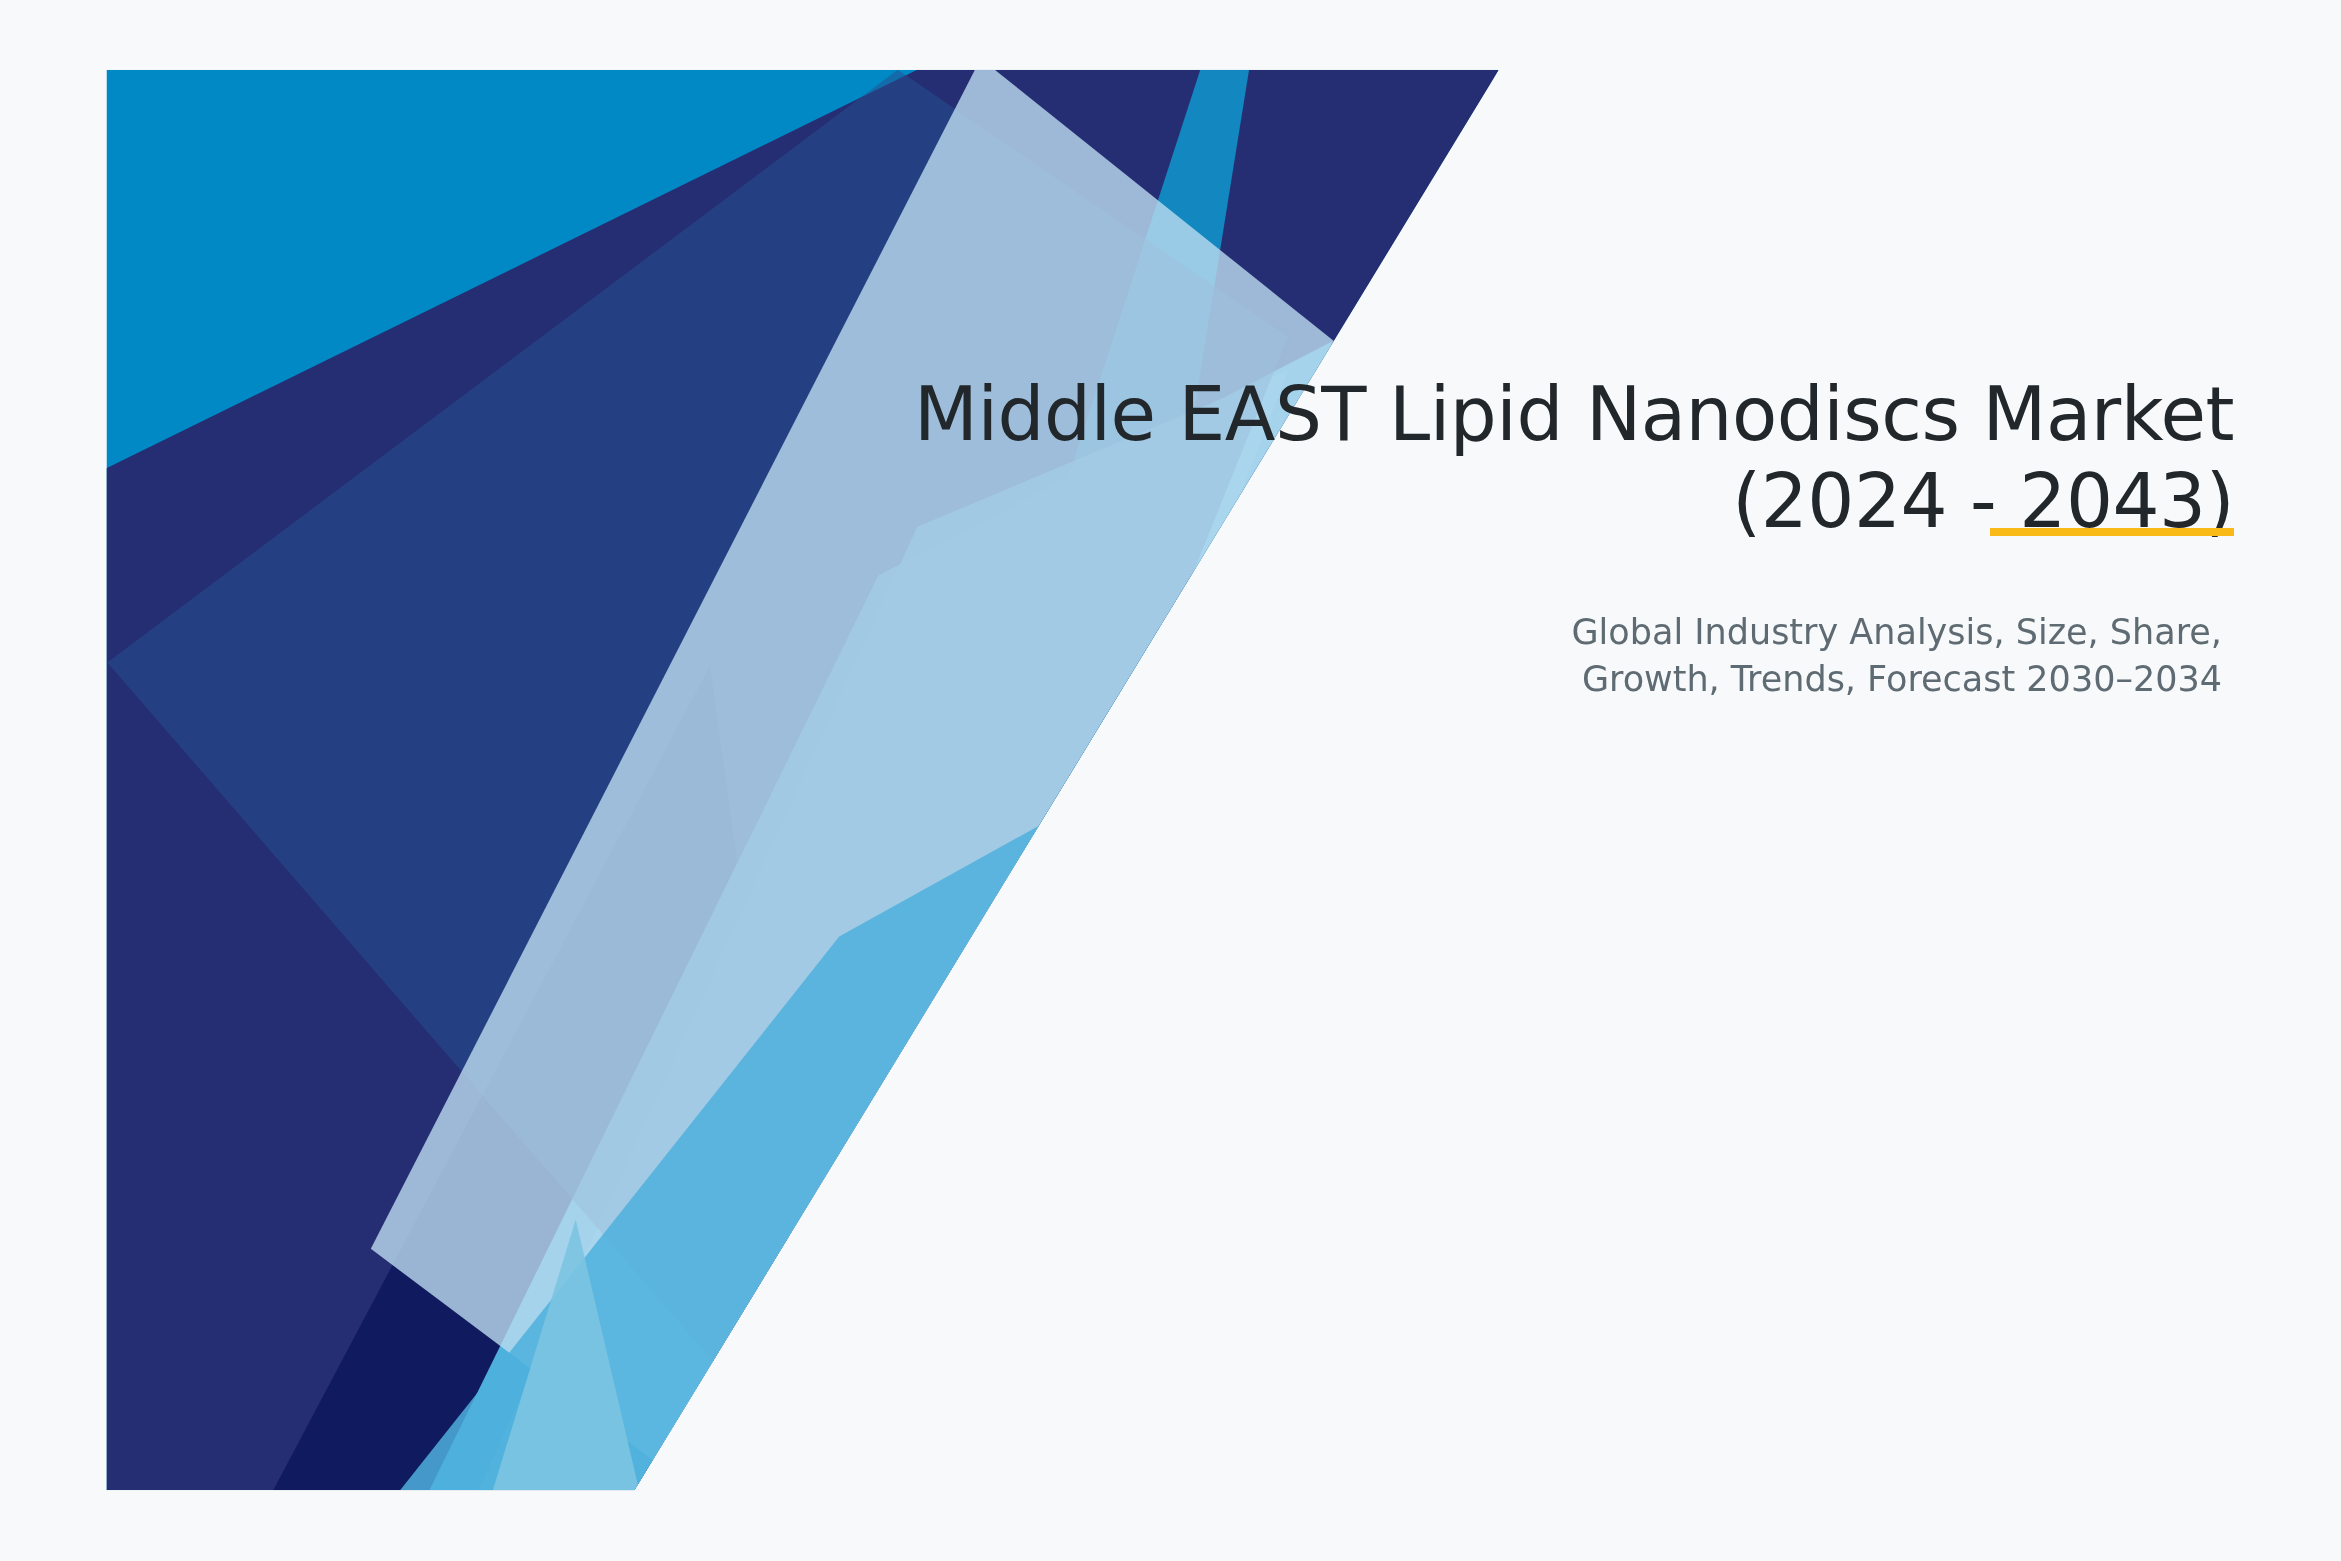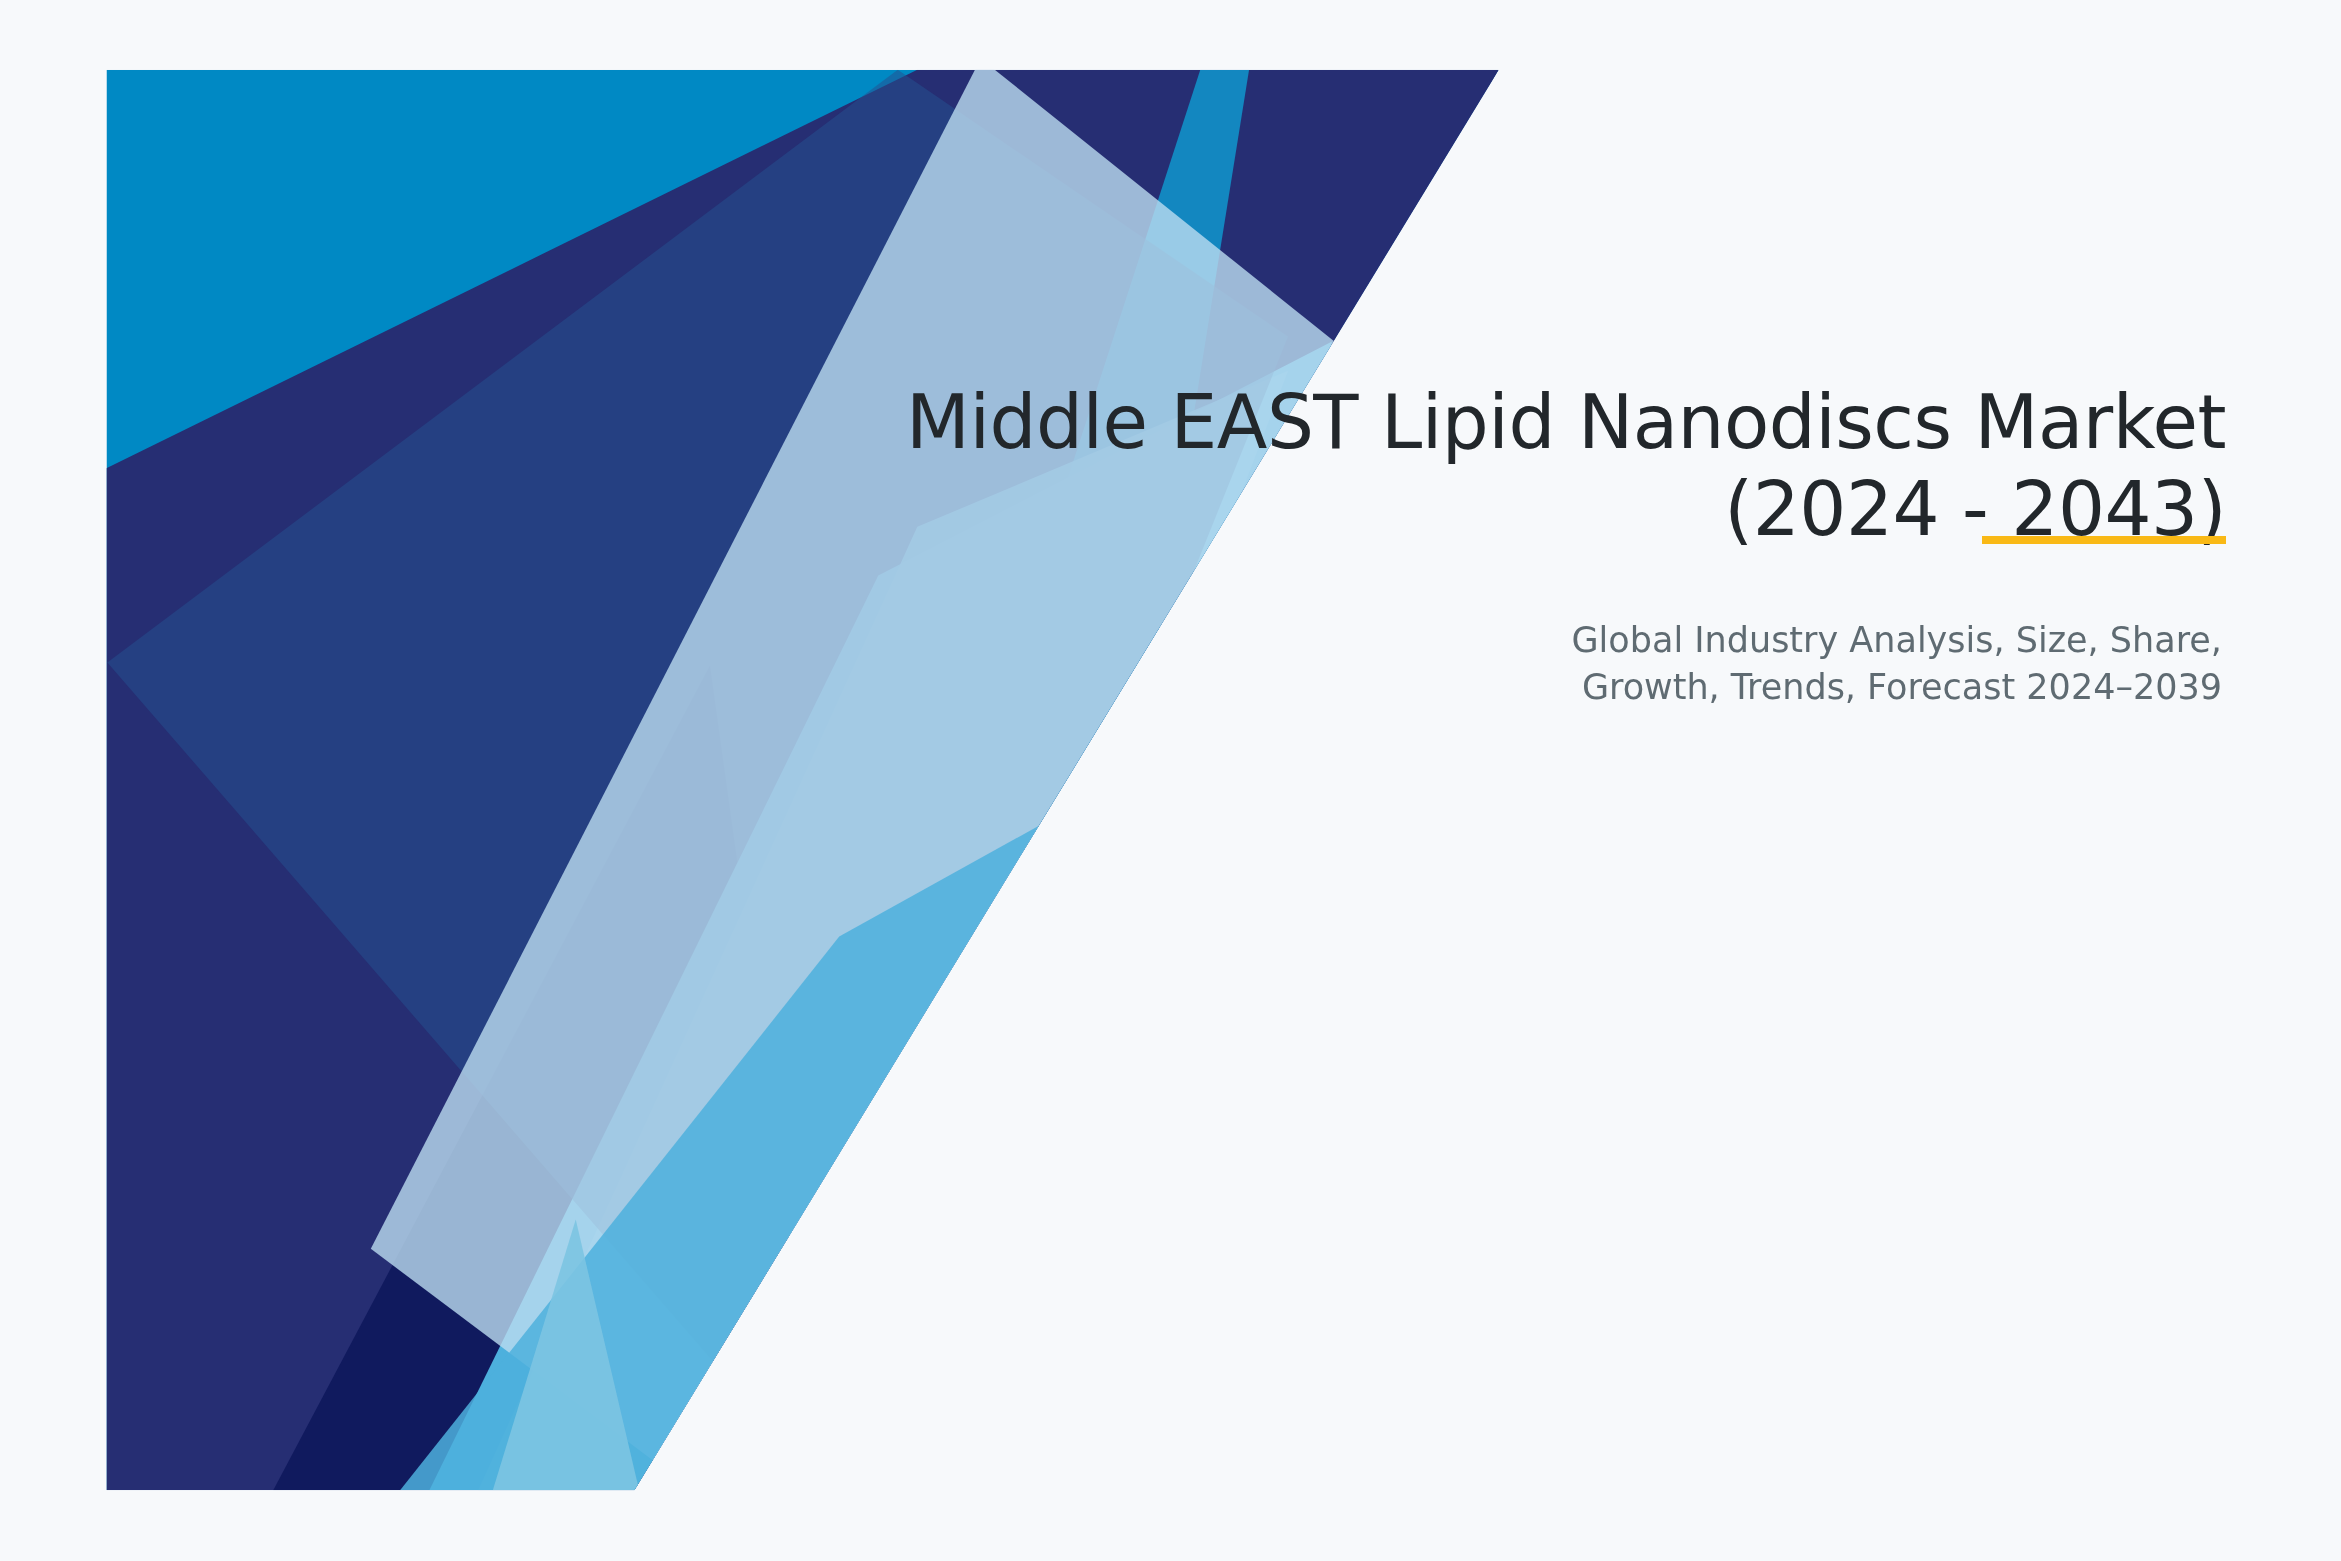--- a/index.html
+++ b/index.html
@@ -28,21 +28,21 @@
     display: block;
   }
   #text-block {
     position: absolute;
     left: 829px;
     top: 371px;
     width: 1405px;
     text-align: right;
   }
   #report-title {
-    margin: 8px;
+    margin: 0;
     font-family: "DejaVu Sans", sans-serif;
     font-weight: 400;
     font-size: 74px;
     line-height: 1.18;
     color: #22272b;
     letter-spacing: -0.5px;
   }
   #title-line-2-wrap {
     position: relative;
     display: block;
@@ -104,18 +104,18 @@
   <div id="text-block">
     <h1 id="report-title">
       <span>Middle EAST Lipid Nanodiscs Market</span>
       <span id="title-line-2-wrap">
         <span>(2024 - 2043)</span>
         <span id="title-underline"></span>
       </span>
     </h1>
     <p id="report-subtitle">
       <span>Global Industry Analysis, Size, Share,</span><br>
-      <span>Growth, Trends, Forecast 2024–2039</span>
+      <span>Growth, Trends, Forecast 2030–2034</span>
     </p>
   </div>
 
 </div>
 
 
 </body></html>

